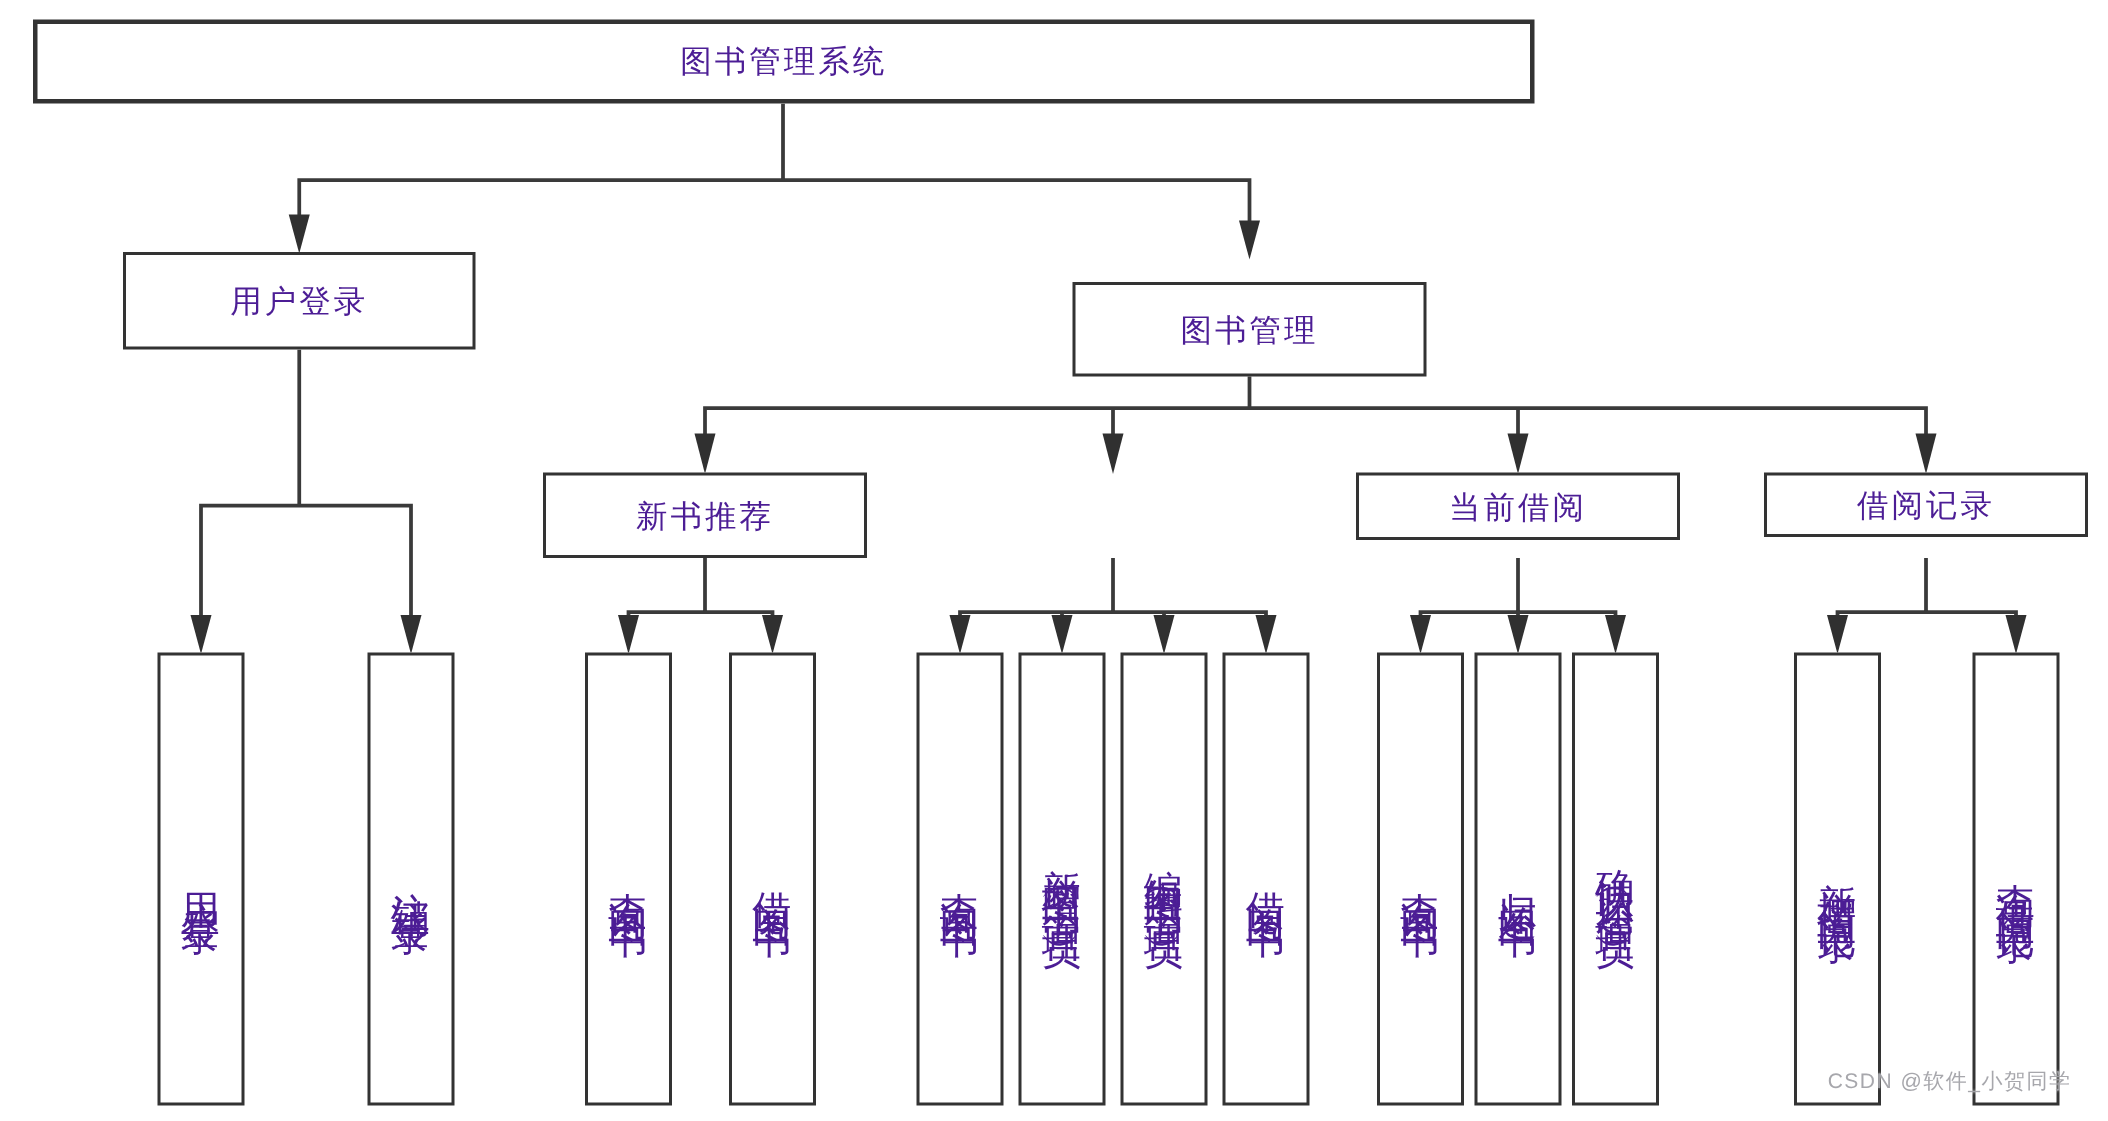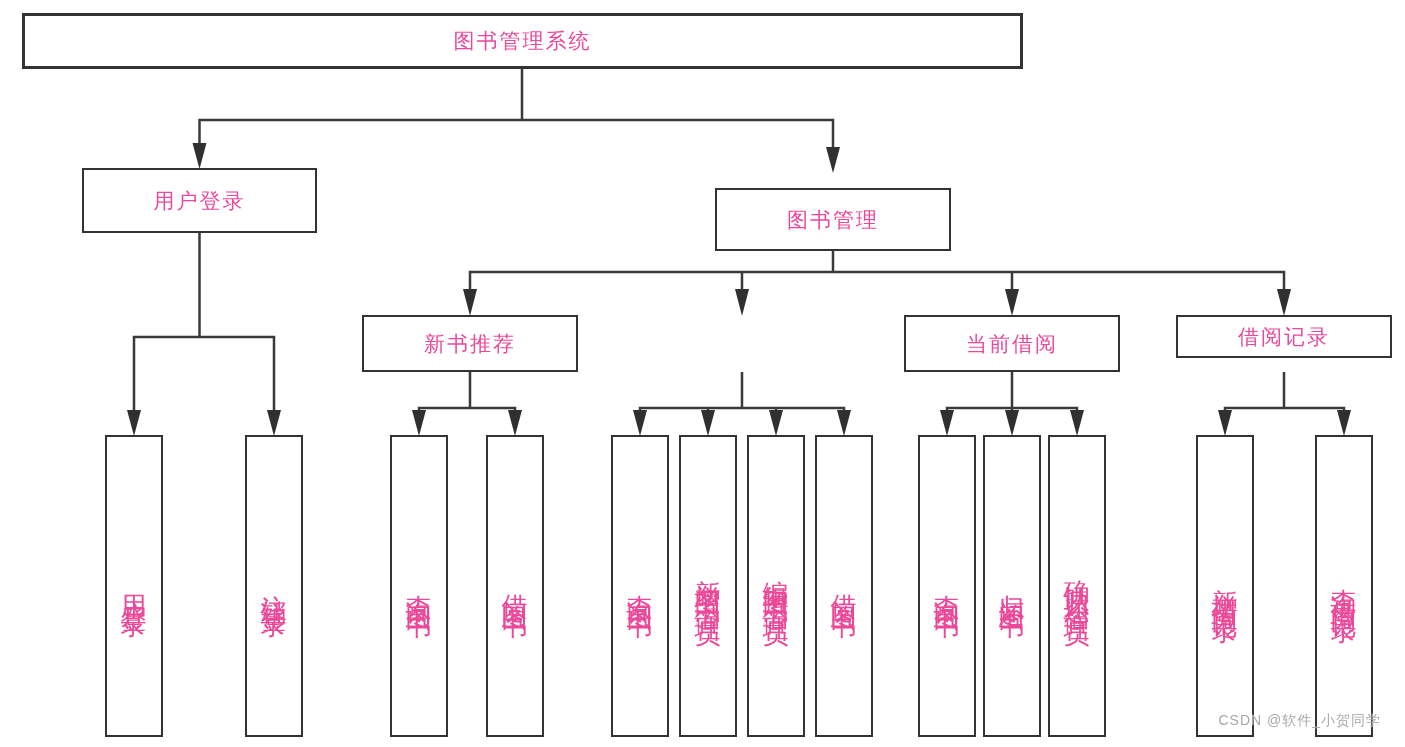--- a/index.html
+++ b/index.html
@@ -4,37 +4,37 @@
 <style>
   html,body{margin:0;padding:0;background:#ffffff;}
   #stage{
     position:relative;width:1405px;height:747px;background:#ffffff;overflow:hidden;
     font-family:"Liberation Sans","DejaVu Sans",sans-serif;color:#1f1f23;
   }
   #wires{position:absolute;left:0;top:0;z-index:1;}
   .node{
     position:absolute;z-index:2;background:#ffffff;border:2.5px solid #333333;
     box-sizing:border-box;display:flex;align-items:center;justify-content:center;
-    color:#ec4899;
+    color:#4c1d95;
   }
   .h{font-size:21px;letter-spacing:2px;}
   .root{border-width:3px;font-size:21px;}
   .v{
     writing-mode:vertical-rl;text-orientation:mixed;
     font-size:26px;line-height:1;letter-spacing:6px;
   }
   
   #n-root{left:22px;top:13px;width:1001px;height:56px;}
   
   #n-ul{left:82px;top:168px;width:235px;height:65px;}
   #n-bm{left:715px;top:172px;width:236px;height:63px;margin-top:16px;}
   
   #n-nb{left:362px;top:315px;width:216px;height:57px;}
   #n-bb{left:634px;top:315px;width:216px;height:57px;}
-  #n-cb{left:904px;top:315px;width:216px;height:57px;}
+  #n-cb{left:904px;top:315px;width:216px;height:45px;}
   #n-br{left:1176px;top:315px;width:216px;height:43px;}
   
   .leaf{top:435px;width:58px;height:302px;}
   #n-a1{left:105px;} #n-a2{left:245px;}
   #n-b1{left:390px;} #n-b2{left:486px;}
   #n-c1{left:611px;} #n-c2{left:679px;} #n-c3{left:747px;} #n-c4{left:815px;}
   #n-d1{left:918px;} #n-d2{left:983px;} #n-d3{left:1048px;}
   #n-e1{left:1196px;} #n-e2{left:1315px;}
   
   #wm{

